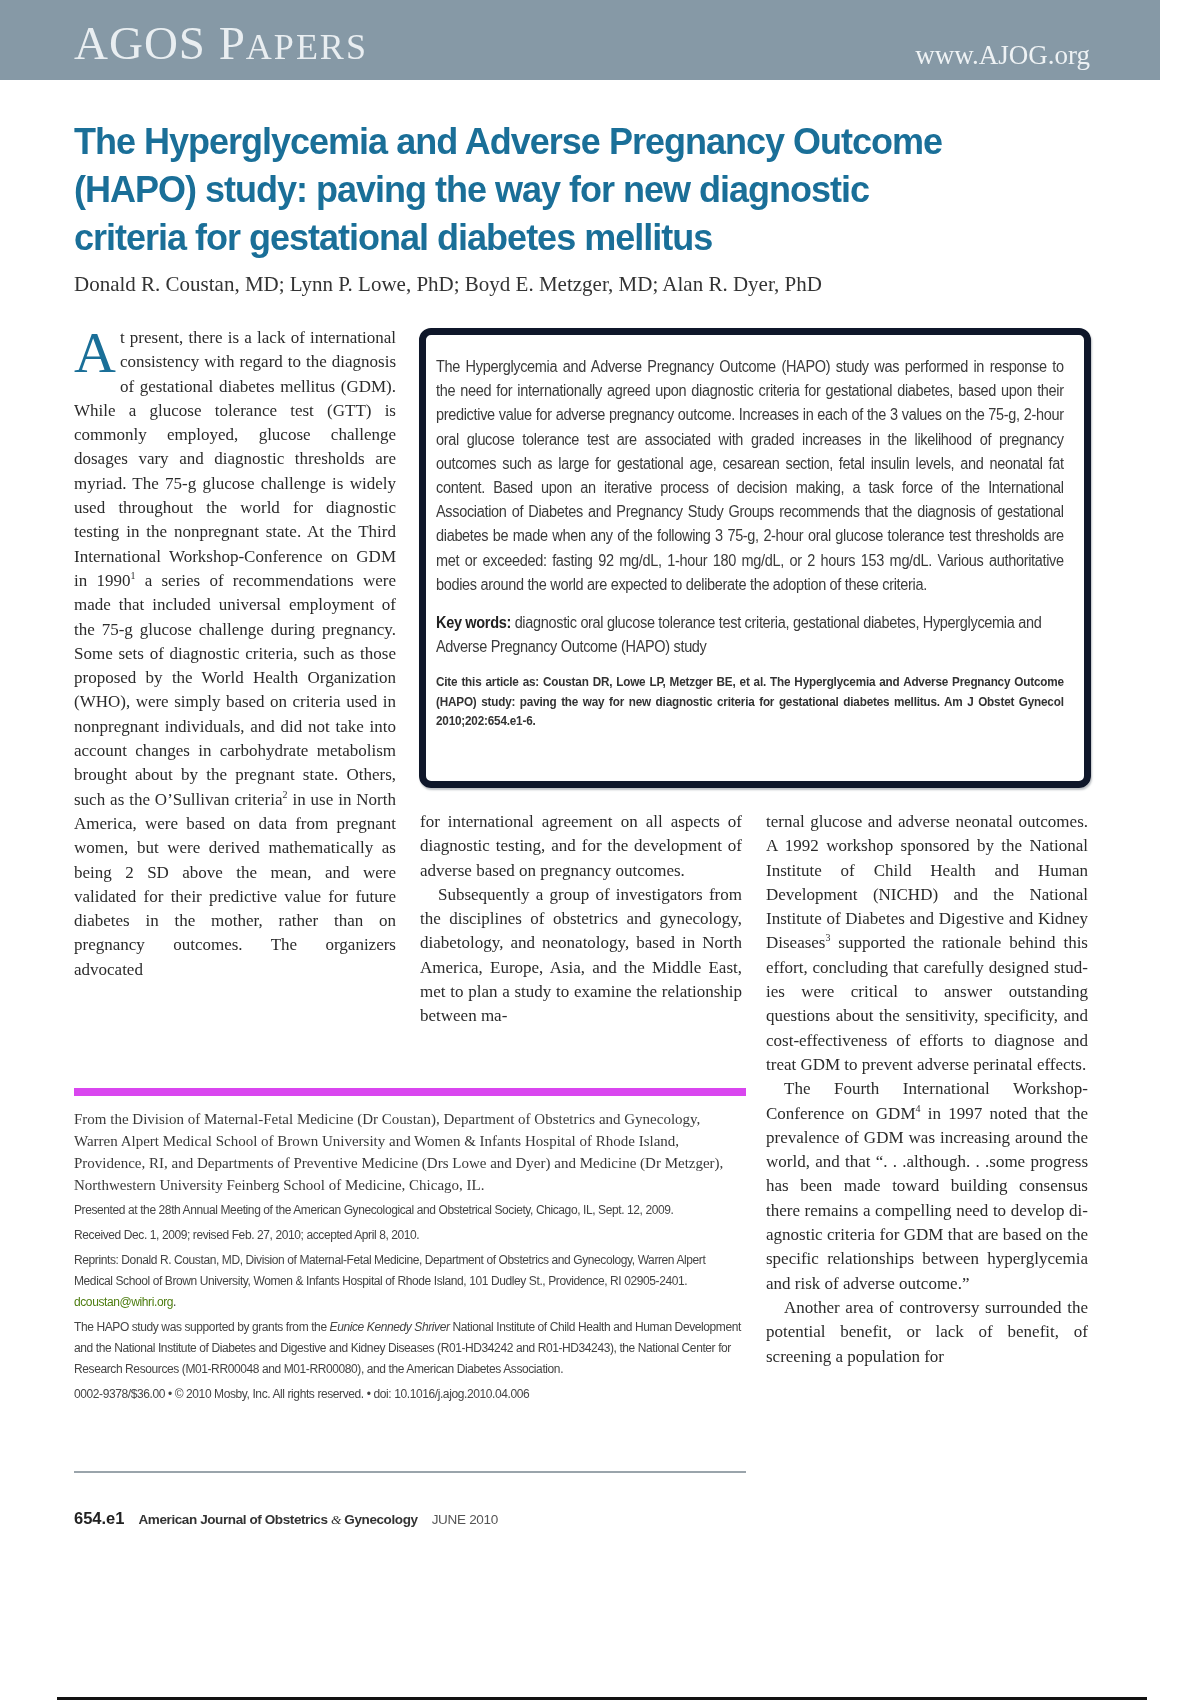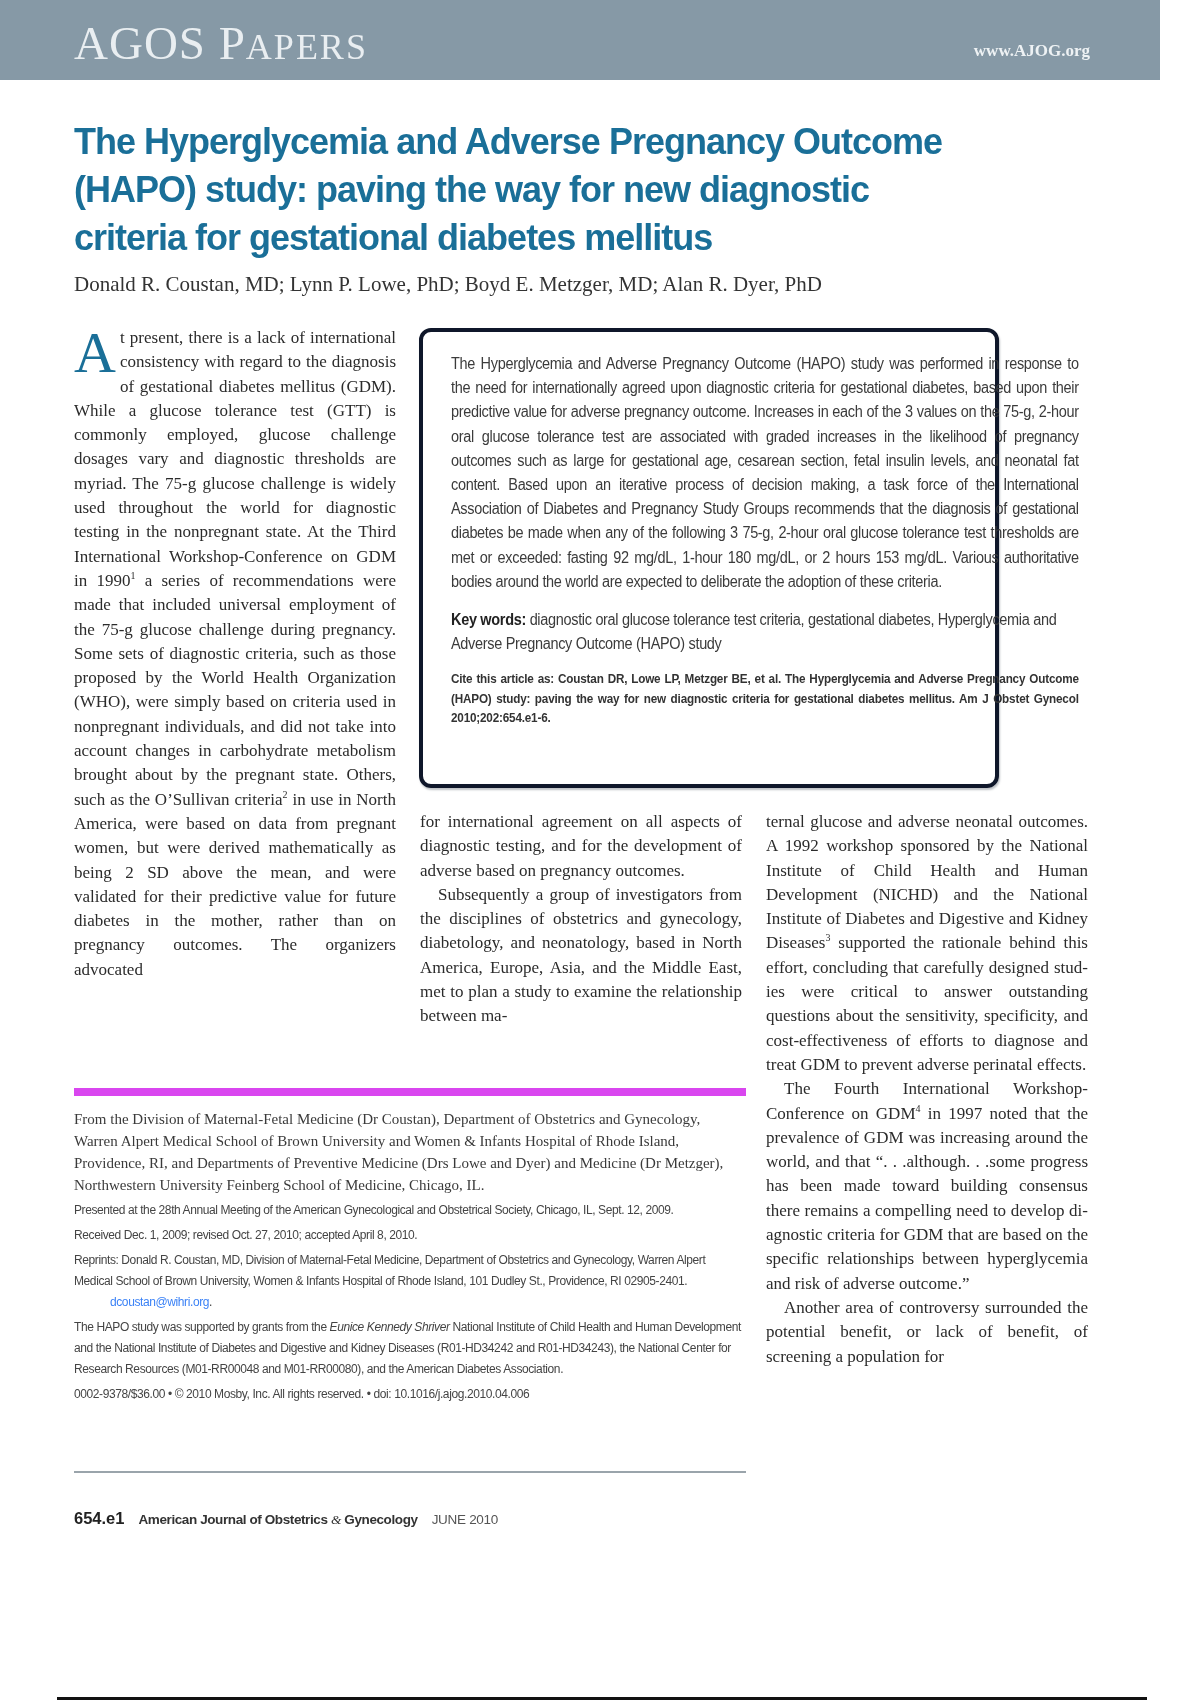--- a/index.html
+++ b/index.html
@@ -2,45 +2,45 @@
 <html><head>
 <meta charset="utf-8">
 <style>
   * { box-sizing: border-box; margin: 0; padding: 0; }
   html, body { width: 1200px; height: 1700px; background: #ffffff; overflow: hidden; }
   body { position: relative; font-family: "Liberation Serif", "DejaVu Serif", serif; color: #2a2a2a; }
 
   .banner { position: absolute; left: 0; top: 0; width: 1160px; height: 80px; background: #8699a6; }
   .banner-left { position: absolute; left: 74px; top: 20px; font-family: "Liberation Serif", serif; color: #e9eef1; font-size: 47px; letter-spacing: 1px; line-height: 1; }
   .banner-left .sc { font-size: 36px; letter-spacing: 2px; }
-  .banner-right { position: absolute; right: 70px; top: 42px; font-family: "Liberation Serif", serif; color: #eef2f4; font-size: 17px; font-weight: bold; line-height: 1; margin-left: 20px; }
+  .banner-right { position: absolute; right: 70px; top: 42px; font-family: "Liberation Serif", serif; color: #eef2f4; font-size: 27px; font-weight: normal; line-height: 1; margin-left: 20px; }
 
   .title { position: absolute; left: 74px; top: 118px; width: 900px; font-family: "Liberation Sans", "DejaVu Sans", sans-serif; font-weight: bold; color: #1a6f98; font-size: 36px; line-height: 48px; letter-spacing: -1px; }
   .authors { position: absolute; left: 74px; top: 272px; font-size: 21px; color: #333; }
 
   .col { position: absolute; font-size: 17px; line-height: 24.3px; text-align: justify; color: #2b2b2b; hyphens: manual; }
   .col p { margin: 0; }
   .col p.indent { text-indent: 18px; }
   .col1 { left: 74px; top: 326px; width: 322px; }
   .col2 { left: 420px; top: 810px; width: 322px; }
   .col3 { left: 766px; top: 810px; width: 322px; }
 
   .dropcap { float: left; font-size: 58px; line-height: 46px; color: #1a6f98; margin: 4px 4px 0 0; font-family: "Liberation Serif", serif; }
   sup { font-size: 10px; vertical-align: super; line-height: 0; }
 
-  .abstract-box { position: absolute; left: 419px; top: 328px; width: 580px; height: 460px; border: 4px solid #0f172a; border-radius: 12px; box-shadow: 1px 2px 2px rgba(90,100,110,0.4); padding: 20px 22px 16px 28px; font-family: "Liberation Sans", "DejaVu Sans", sans-serif; color: #3b3b3b; }
+  .abstract-box { position: absolute; left: 419px; top: 328px; width: 672px; height: 460px; border: 7px solid #0f172a; border-radius: 12px; box-shadow: 1px 2px 2px rgba(90,100,110,0.4); padding: 20px 22px 16px 10px; font-family: "Liberation Sans", "DejaVu Sans", sans-serif; color: #3b3b3b; }
   .abstract-text { font-size: 15.6px; line-height: 24.2px; text-align: justify; letter-spacing: -0.35px; transform: scaleX(0.93); transform-origin: left top; width: 675px; }
   .keywords { margin-top: 14px; font-size: 15.6px; line-height: 24.2px; letter-spacing: -0.35px; transform: scaleX(0.93); transform-origin: left top; width: 675px; }
   .keywords b { color: #222; }
   .cite { margin-top: 14px; font-size: 12.6px; line-height: 19.5px; font-weight: bold; text-align: justify; letter-spacing: -0.2px; color: #333; transform: scaleX(0.93); transform-origin: left top; width: 675px; }
 
   .footnotes { position: absolute; left: 74px; top: 1088px; width: 672px; border-top: 8px solid #d946ef; padding-top: 12px; }
   .fn-serif { font-family: "Liberation Serif", serif; font-size: 15px; line-height: 22px; color: #3a3a3a; }
   .fn-sans { font-family: "Liberation Sans", sans-serif; font-size: 12px; line-height: 21px; color: #444; letter-spacing: -0.4px; margin-top: 4px; }
-  .fn-sans a { color: #3b82f6; text-decoration: none; margin-left: 36px; }
+  .fn-sans a { color: #4d7c0f; text-decoration: none; }
   .fn-rule { position: absolute; left: 74px; top: 1471px; width: 672px; border-top: 2px solid #9aa4ab; }
 
   .page-footer { position: absolute; left: 74px; top: 1509px; font-family: "Liberation Sans", sans-serif; font-size: 13.5px; color: #333; display: flex; align-items: baseline; gap: 14px; }
   .page-footer .pg { font-weight: bold; font-size: 16.5px; color: #222; }
   .page-footer .journal { font-weight: bold; letter-spacing: -0.4px; }
   .page-footer .amp { font-family: "Liberation Serif", serif; font-style: italic; font-weight: normal; }
   .page-footer .date { color: #555; letter-spacing: -0.3px; }
 
   .bottom-rule { position: absolute; left: 57px; top: 1697px; width: 1090px; height: 3px; background: #111; }
 </style>
@@ -72,21 +72,21 @@
 
 <div class="col col3">
   <p><span>ternal glucose and adverse neonatal out­comes. A 1992 workshop sponsored by the National Institute of Child Health and Human Development (NICHD) and the National Institute of Diabetes and Digestive and Kidney Diseases</span><sup>3</sup><span> sup­ported the rationale behind this effort, concluding that carefully designed stud­ies were critical to answer outstanding questions about the sensitivity, specific­ity, and cost-effectiveness of efforts to di­agnose and treat GDM to prevent ad­verse perinatal effects.</span></p>
   <p class="indent"><span>The Fourth International Workshop-Conference on GDM</span><sup>4</sup><span> in 1997 noted that the prevalence of GDM was increasing around the world, and that “. . .al­though. . .some progress has been made toward building consensus there re­mains a compelling need to develop di­agnostic criteria for GDM that are based on the specific relationships between hyperglycemia and risk of adverse outcome.”</span></p>
   <p class="indent">Another area of controversy sur­rounded the potential benefit, or lack of benefit, of screening a population for</p>
 </div>
 
 <div class="footnotes">
   <div class="fn-serif">From the Division of Maternal-Fetal Medicine (Dr Coustan), Department of Obstetrics and Gynecology, Warren Alpert Medical School of Brown University and Women &amp; Infants Hospital of Rhode Island, Providence, RI, and Departments of Preventive Medicine (Drs Lowe and Dyer) and Medicine (Dr Metzger), Northwestern University Feinberg School of Medicine, Chicago, IL.</div>
   <div class="fn-sans">Presented at the 28th Annual Meeting of the American Gynecological and Obstetrical Society, Chicago, IL, Sept. 12, 2009.</div>
-  <div class="fn-sans">Received Dec. 1, 2009; revised Oct. 27, 2010; accepted April 8, 2010.</div>
+  <div class="fn-sans">Received Dec. 1, 2009; revised Feb. 27, 2010; accepted April 8, 2010.</div>
   <div class="fn-sans"><span>Reprints: Donald R. Coustan, MD, Division of Maternal-Fetal Medicine, Department of Obstetrics and Gynecology, Warren Alpert Medical School of Brown University, Women &amp; Infants Hospital of Rhode Island, 101 Dudley St., Providence, RI 02905-2401. </span><a>dcoustan@wihri.org</a><span>.</span></div>
   <div class="fn-sans"><span>The HAPO study was supported by grants from the </span><i>Eunice Kennedy Shriver</i><span> National Institute of Child Health and Human Development and the National Institute of Diabetes and Digestive and Kidney Diseases (R01-HD34242 and R01-HD34243), the National Center for Research Resources (M01-RR00048 and M01-RR00080), and the American Diabetes Association.</span></div>
   <div class="fn-sans">0002-9378/$36.00 • © 2010 Mosby, Inc. All rights reserved. • doi: 10.1016/j.ajog.2010.04.006</div>
 </div>
 <div class="fn-rule"></div>
 
 <div class="page-footer">
   <span class="pg">654.e1</span>
   <span class="journal"><span>American Journal of Obstetrics </span><span class="amp">&amp;</span><span> Gynecology</span></span>
   <span class="date">JUNE 2010</span>

